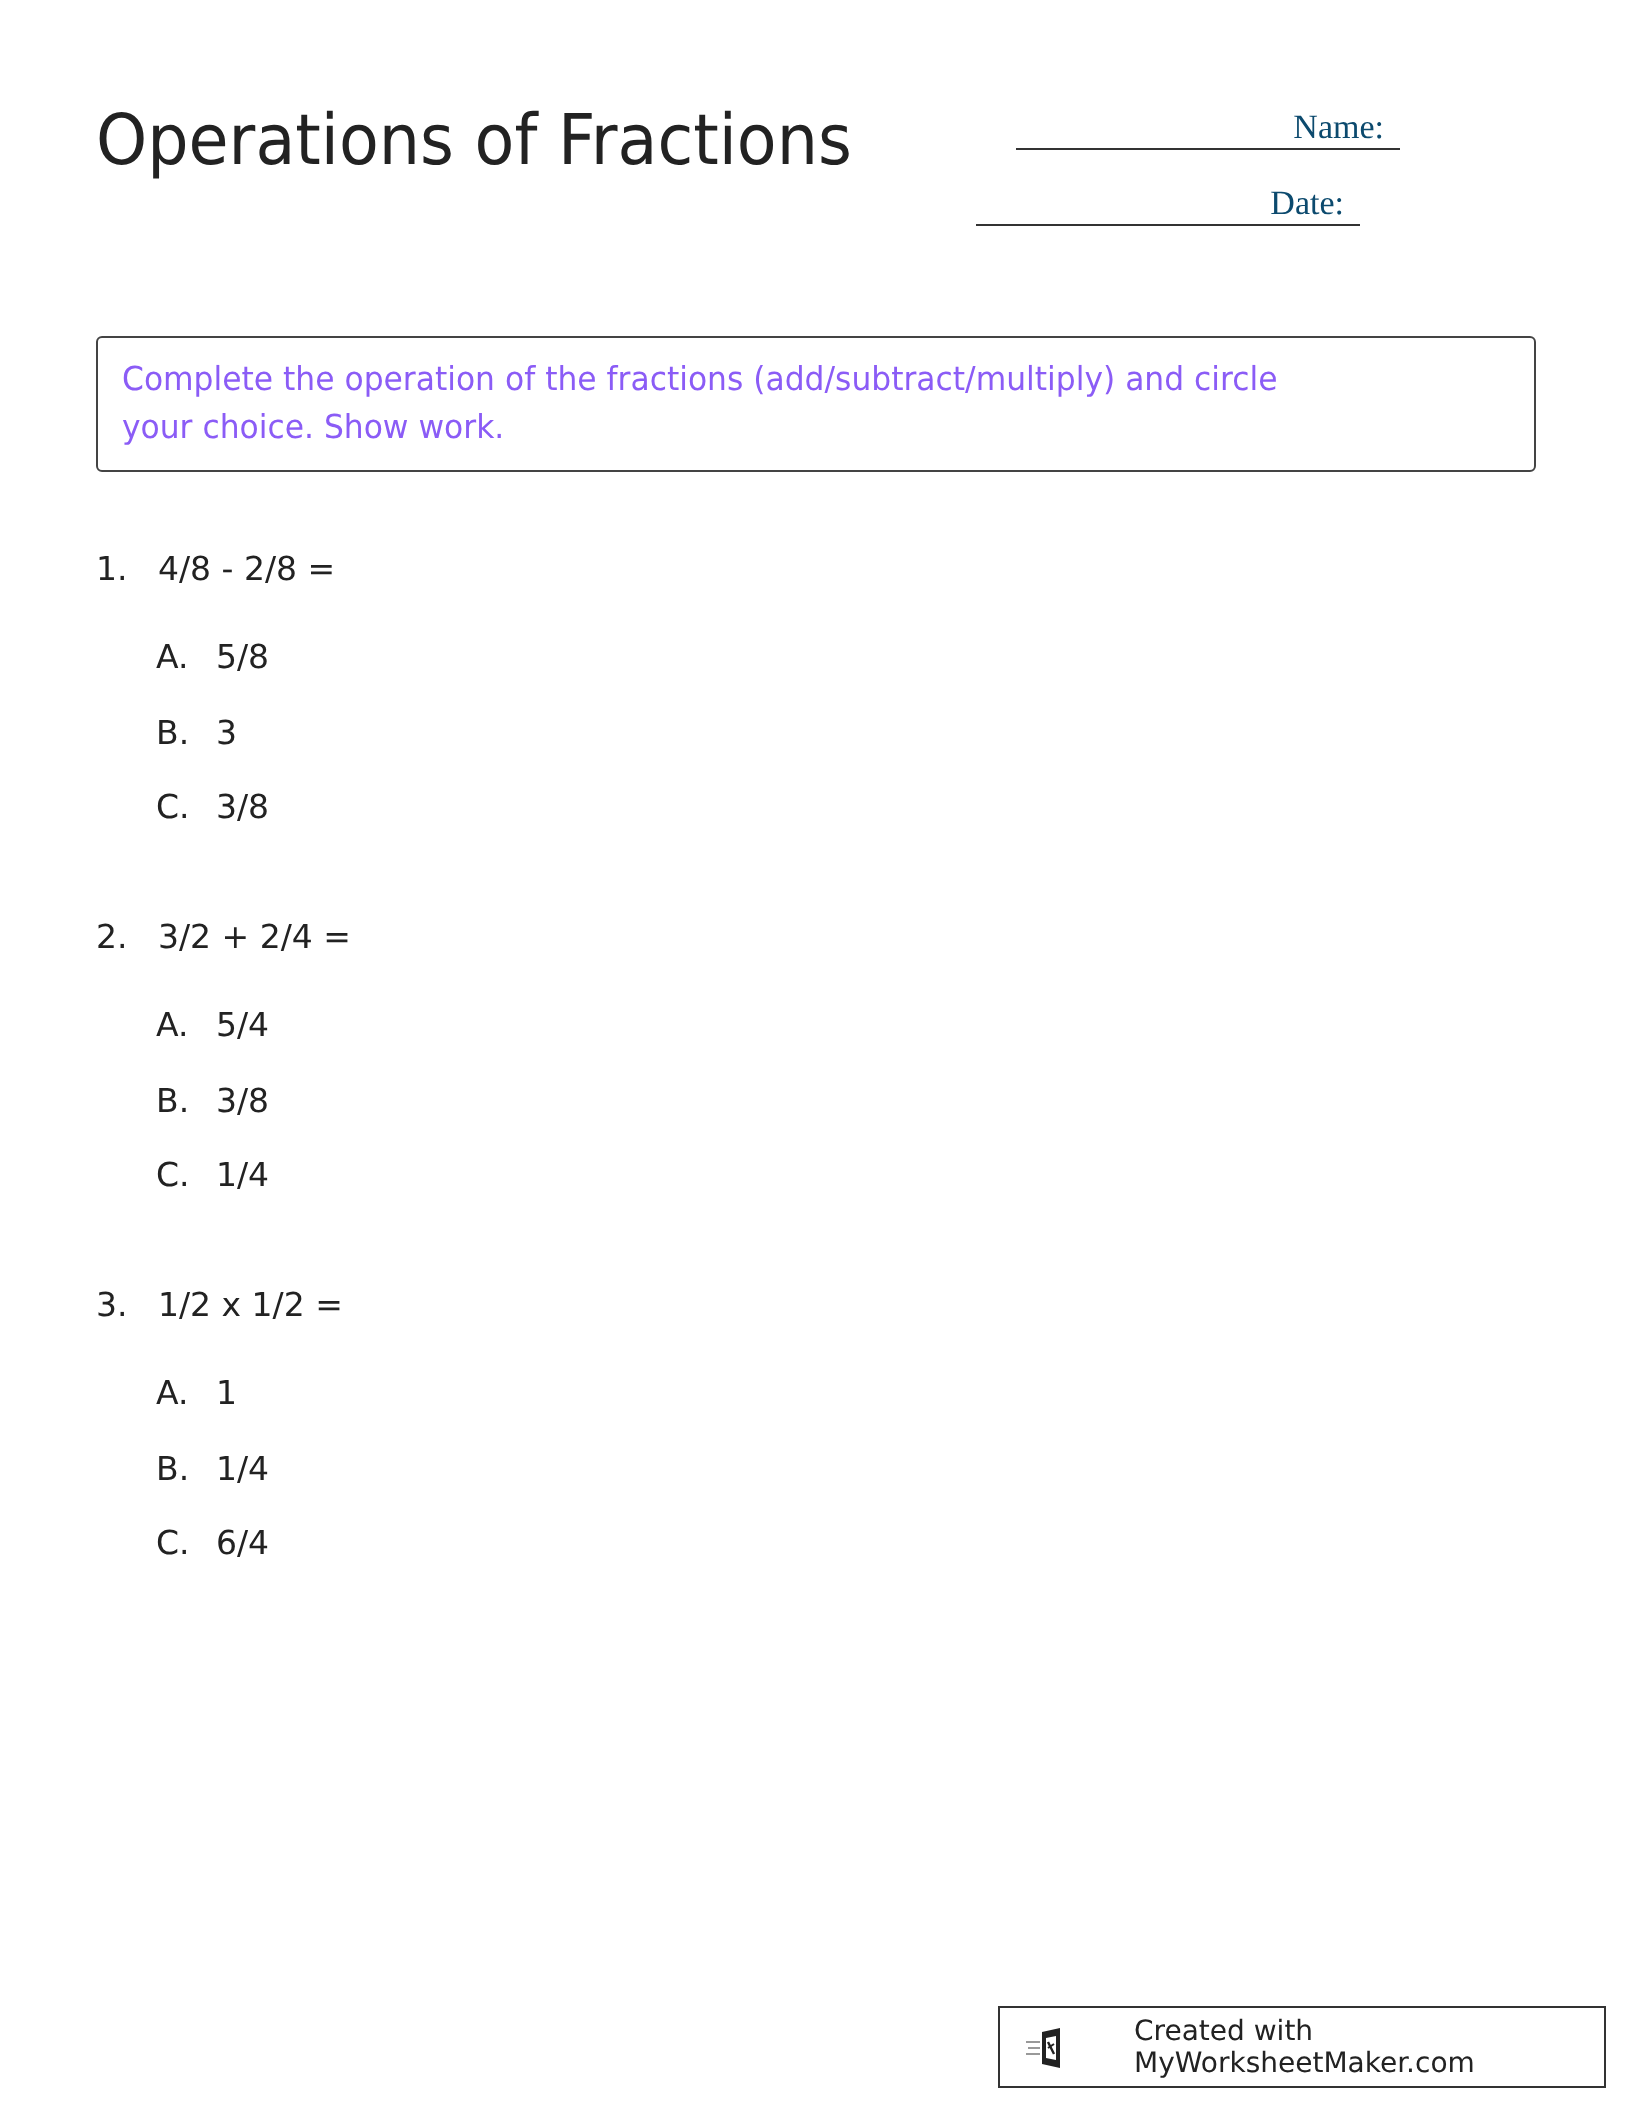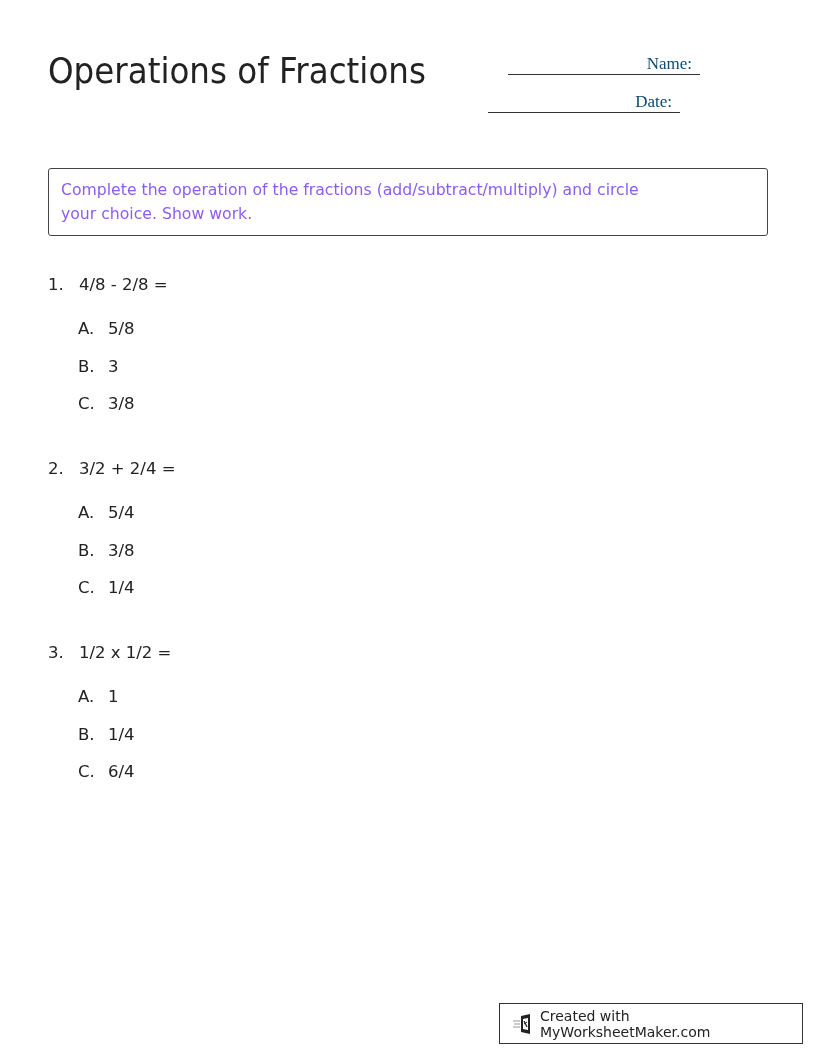--- a/index.html
+++ b/index.html
@@ -34,21 +34,21 @@
     .question { position: absolute; left: 48px; font-size: 16.5px; color: #222; }
     .q-line { display: flex; height: 24px; line-height: 24px; }
     .q-num { width: 31px; }
     .options { margin-top: 20px; margin-left: 30px; }
     .opt { display: flex; height: 24px; line-height: 24px; margin-bottom: 13.5px; }
     .opt-letter { width: 30px; }
     .footer {
       position: absolute; left: 499px; top: 1003px; width: 304px; height: 41px;
       border: 1.3px solid #333; box-sizing: border-box;
       display: flex; align-items: center; padding-left: 12px;
-      font-size: 14px; color: #222;
+      font-size: 14px; color: #222; gap: 27px;
     }
     .footer .logo { width: 22px; height: 22px; margin-right: 6px; }
   </style>
 </head>
 <body>
 
 <h1 class="title">Operations of Fractions</h1>
 
 <div class="field field-name">
   <span class="label">Name:</span>

